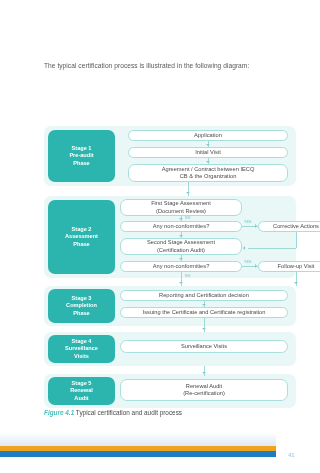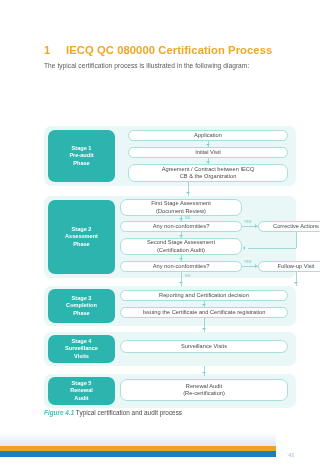--- a/index.html
+++ b/index.html
@@ -117,23 +117,20 @@
   .pageno{
     position:absolute;left:288px;top:452px;
     font-size:6px;color:#AFCEE6;font-weight:bold;
   }
 </style>
 </head>
 <body>
 
 <div class="page">
 
-  <div class="heading">
-    <span class="num">1</span><span>IECQ QC 080000 Certification Process</span>
-  </div>
   <div class="intro">The typical certification process is illustrated in the following diagram:</div>
 
   <div class="diagram">
 
     <div class="panel" style="top:0px;height:60px;width:252px;"></div>
     <div class="stage" style="top:4px;height:52px;">
       <div>
         <span>Stage 1</span>
         <span>Pre-audit</span>
         <span>Phase</span>

